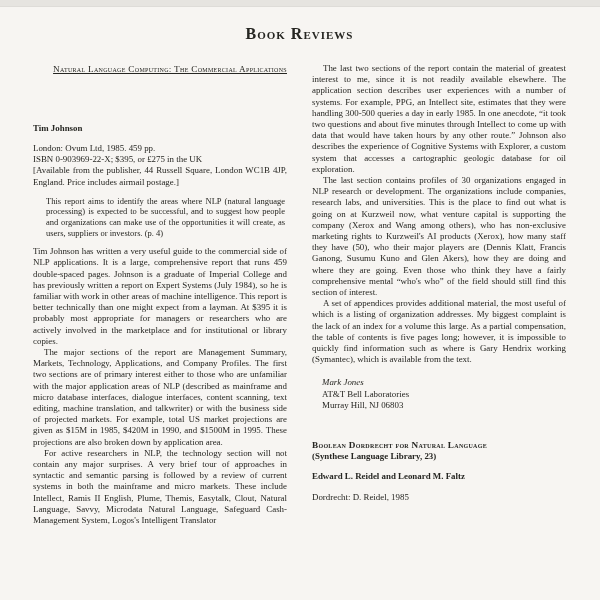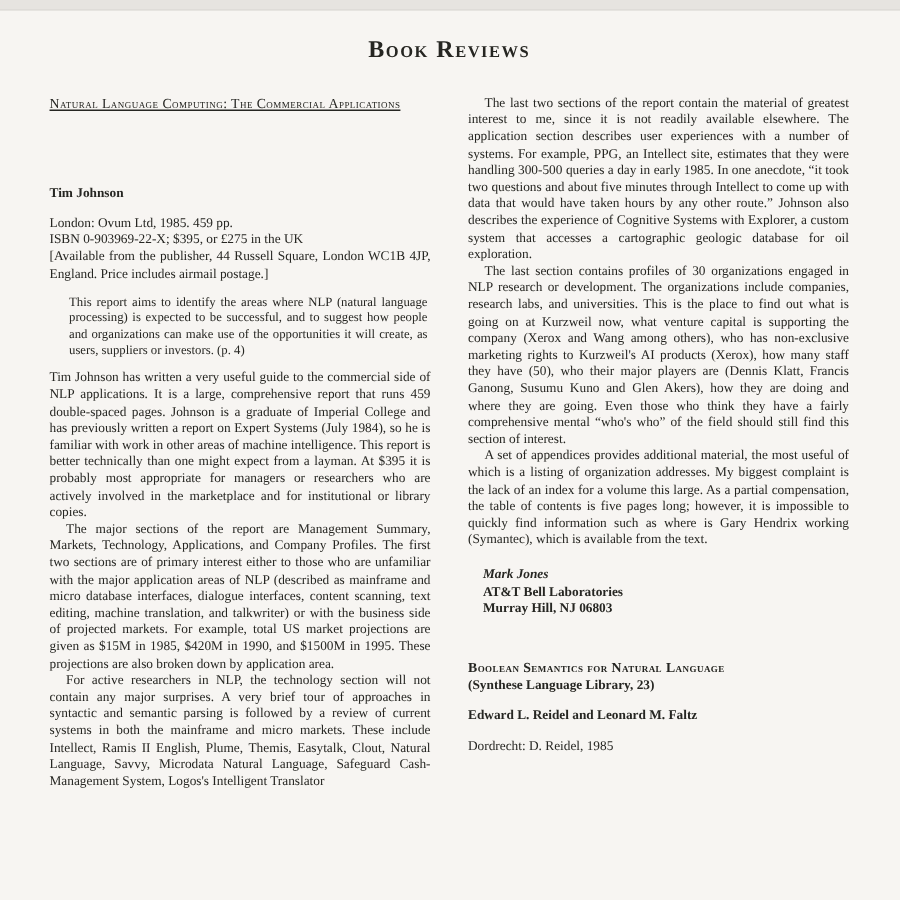--- a/index.html
+++ b/index.html
@@ -39,20 +39,21 @@
     min-width: 0;
   }
   .review-title {
     font-size: 9.2px;
     font-weight: 400;
     font-variant: small-caps;
     letter-spacing: 0.3px;
     text-decoration: underline;
     line-height: 12px;
     margin-bottom: 26px;
+    text-align: right;
   }
   .author {
     font-weight: 700;
     font-size: 8.9px;
     line-height: 11px;
     margin-bottom: 9px;
     margin-top: 48px;
   }
   p.body, p.pubinfo {
     font-size: 8.9px;
@@ -63,21 +64,20 @@
   blockquote.review-quote {
     font-size: 8.5px;
     line-height: 10.6px;
     text-align: justify;
     margin: 8px 2px 8px 13px;
   }
   .signature {
     margin: 12px 0 0 10px;
     font-size: 8.9px;
     line-height: 11.2px;
-    font-weight: bold;
   }
   .sig-name { font-style: italic; }
   .next-review-title {
     margin-top: 28px;
     font-size: 9.2px;
     font-weight: 700;
     font-variant: small-caps;
     letter-spacing: 0.3px;
     line-height: 12px;
   }
@@ -125,20 +125,20 @@
       <p class="body indent">The last two sections of the report contain the material of greatest interest to me, since it is not readily available elsewhere. The application section describes user experiences with a number of systems. For example, PPG, an Intellect site, estimates that they were handling 300-500 queries a day in early 1985. In one anecdote, “it took two questions and about five minutes through Intellect to come up with data that would have taken hours by any other route.” Johnson also describes the experience of Cognitive Systems with Explorer, a custom system that accesses a cartographic geologic database for oil exploration.</p>
       <p class="body indent">The last section contains profiles of 30 organizations engaged in NLP research or development. The organizations include companies, research labs, and universities. This is the place to find out what is going on at Kurzweil now, what venture capital is supporting the company (Xerox and Wang among others), who has non-exclusive marketing rights to Kurzweil's AI products (Xerox), how many staff they have (50), who their major players are (Dennis Klatt, Francis Ganong, Susumu Kuno and Glen Akers), how they are doing and where they are going. Even those who think they have a fairly comprehensive mental “who's who” of the field should still find this section of interest.</p>
       <p class="body indent">A set of appendices provides additional material, the most useful of which is a listing of organization addresses. My biggest complaint is the lack of an index for a volume this large. As a partial compensation, the table of contents is five pages long; however, it is impossible to quickly find information such as where is Gary Hendrix working (Symantec), which is available from the text.</p>
 
       <div class="signature">
         <p class="sig-name">Mark Jones</p>
         <p>AT&amp;T Bell Laboratories</p>
         <p>Murray Hill, NJ 06803</p>
       </div>
 
-      <h2 class="next-review-title">Boolean Semantics for Natural Language</h2>
+      <h2 class="next-review-title">Boolean Dordrecht for Natural Language</h2>
       <p class="next-review-series">(Synthese Language Library, 23)</p>
       <p class="next-review-authors">Edward L. Reidel and Leonard M. Faltz</p>
       <p class="next-review-pub">Dordrecht: D. Reidel, 1985</p>
     </div>
 
   </div>
 </div>
 
 </body></html>

